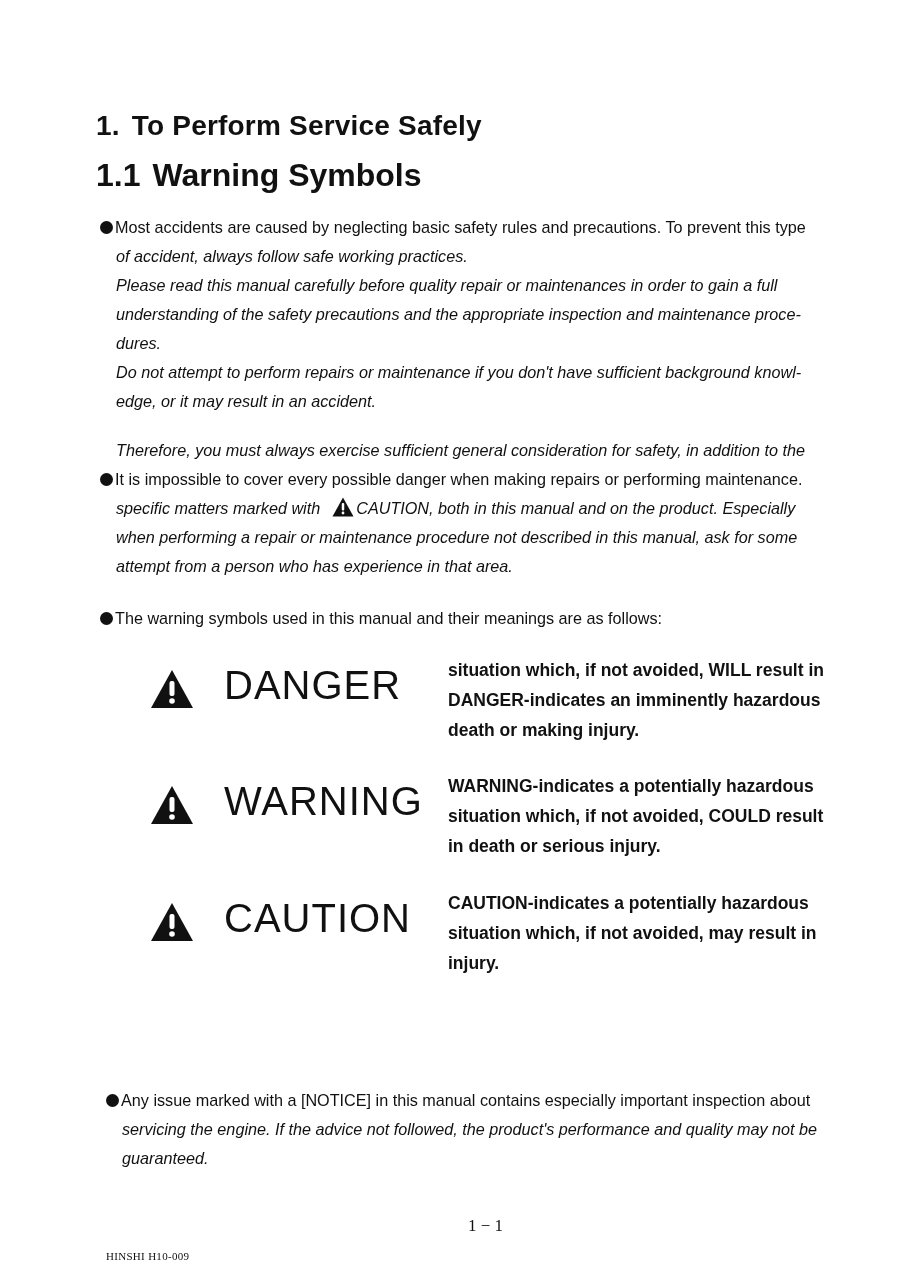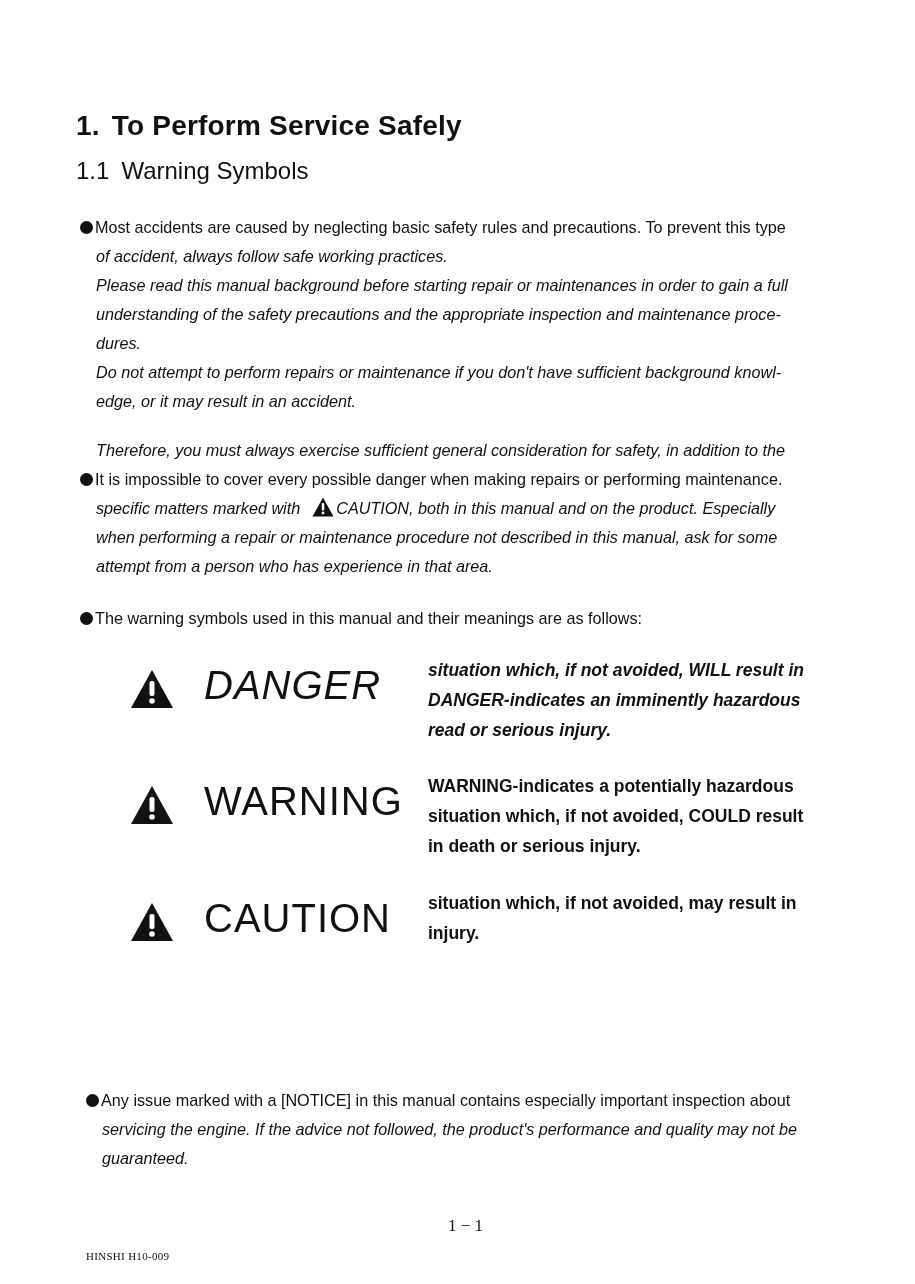--- a/index.html
+++ b/index.html
@@ -1,23 +1,23 @@
 <!DOCTYPE html>
 <html><head>
 <meta charset="utf-8">
 <style>
   html, body { margin: 0; padding: 0; background: #ffffff; }
   body {
     width: 915px; height: 1284px; position: relative; overflow: hidden;
     font-family: "Liberation Sans", sans-serif; color: #111111;
   }
-  .abs { position: absolute; }
+  .abs { position: absolute; margin-left: 20px; }
   .h1 { left: 76px; top: 110px; font-size: 28px; font-weight: bold; letter-spacing: 0.2px; white-space: nowrap; }
   .h1 .num { margin-right: 12px; }
-  .h2 { left: 76px; top: 157px; font-size: 24px; font-weight: normal; white-space: nowrap; }
+  .h2 { left: 76px; top: 157px; font-size: 32px; font-weight: bold; white-space: nowrap; }
   .h2 .num { margin-right: 12px; }
 
   .para { left: 80px; font-size: 16.2px; line-height: 29px; white-space: nowrap; }
   .para .line { display: block; height: 29px; }
   .para .indent { padding-left: 16px; font-style: italic; }
   .bullet {
     display: inline-block; width: 13px; height: 13px; border-radius: 50%;
     background: #111; vertical-align: -1px; margin-right: 2px;
   }
   .inline-warn { display: inline-block; width: 22px; height: 20px; vertical-align: -3px; margin: 0 2px 0 12px; }
@@ -37,21 +37,21 @@
 <div class="abs h1">
   <span class="num">1.</span><span>To Perform Service Safely</span>
 </div>
 <div class="abs h2">
   <span class="num">1.1</span><span>Warning Symbols</span>
 </div>
 
 <div class="abs para" style="top:213px;">
   <span class="line"><span class="bullet"></span><span>Most accidents are caused by neglecting basic safety rules and precautions.  To prevent this type</span></span>
   <span class="line indent">of accident, always follow safe working practices.</span>
-  <span class="line indent">Please read this manual background before starting repair or maintenances in order to gain a full</span>
+  <span class="line indent">Please read this manual carefully before quality repair or maintenances in order to gain a full</span>
   <span class="line indent">understanding of the safety precautions and the appropriate inspection and maintenance proce-</span>
   <span class="line indent">dures.</span>
   <span class="line indent">Do not attempt to perform repairs or maintenance if you don't have sufficient background knowl-</span>
   <span class="line indent">edge, or it may result in an accident.</span>
 </div>
 
 <div class="abs para" style="top:436px;">
   <span class="line indent">Therefore, you must always exercise sufficient general consideration for safety, in addition to the</span>
   <span class="line"><span class="bullet"></span><span>It is impossible to cover every possible danger when making repairs or performing maintenance.</span></span>
   <span class="line indent">
@@ -62,31 +62,31 @@
       </svg><span>CAUTION, both in this manual and on the product.  Especially</span>
   </span>
   <span class="line indent">when performing a repair or maintenance procedure not described in this manual, ask for some</span>
   <span class="line indent">attempt from a person who has experience in that area.</span>
 </div>
 
 <div class="abs para" style="top:604px;">
   <span class="line"><span class="bullet"></span><span>The warning symbols used in this manual and their meanings are as follows:</span></span>
 </div>
 
-<div class="abs sym-row" style="top:655px;font-style:italic;">
+<div class="abs sym-row" style="top:655px;">
   <svg class="sym-icon" viewBox="0 0 44 40">
       <polygon points="22,1 43,39 1,39" fill="#111"></polygon>
       <rect x="19.5" y="12" width="5" height="15" rx="2" fill="#fff"></rect>
       <circle cx="22" cy="32" r="2.8" fill="#fff"></circle>
     </svg>
   <span class="sym-label">DANGER</span>
   <div class="sym-desc">
     <span class="line">situation which, if not avoided, WILL result in</span>
     <span class="line">DANGER-indicates an imminently hazardous</span>
-    <span class="line">read or serious injury.</span>
+    <span class="line">death or making injury.</span>
   </div>
 </div>
 
 <div class="abs sym-row" style="top:771px;">
   <svg class="sym-icon" viewBox="0 0 44 40">
       <polygon points="22,1 43,39 1,39" fill="#111"></polygon>
       <rect x="19.5" y="12" width="5" height="15" rx="2" fill="#fff"></rect>
       <circle cx="22" cy="32" r="2.8" fill="#fff"></circle>
     </svg>
   <span class="sym-label">WARNING</span>
@@ -98,20 +98,21 @@
 </div>
 
 <div class="abs sym-row" style="top:888px;">
   <svg class="sym-icon" viewBox="0 0 44 40">
       <polygon points="22,1 43,39 1,39" fill="#111"></polygon>
       <rect x="19.5" y="12" width="5" height="15" rx="2" fill="#fff"></rect>
       <circle cx="22" cy="32" r="2.8" fill="#fff"></circle>
     </svg>
   <span class="sym-label">CAUTION</span>
   <div class="sym-desc">
+    <span class="line">CAUTION-indicates a potentially hazardous</span>
     <span class="line">situation which, if not avoided, may result in</span>
     <span class="line">injury.</span>
   </div>
 </div>
 
 <div class="abs para" style="top:1086px; left:86px;">
   <span class="line"><span class="bullet"></span><span>Any issue marked with a [NOTICE] in this manual contains especially important inspection about</span></span>
   <span class="line indent">servicing the engine.  If the advice not followed, the product's performance and quality may not be</span>
   <span class="line indent">guaranteed.</span>
 </div>

